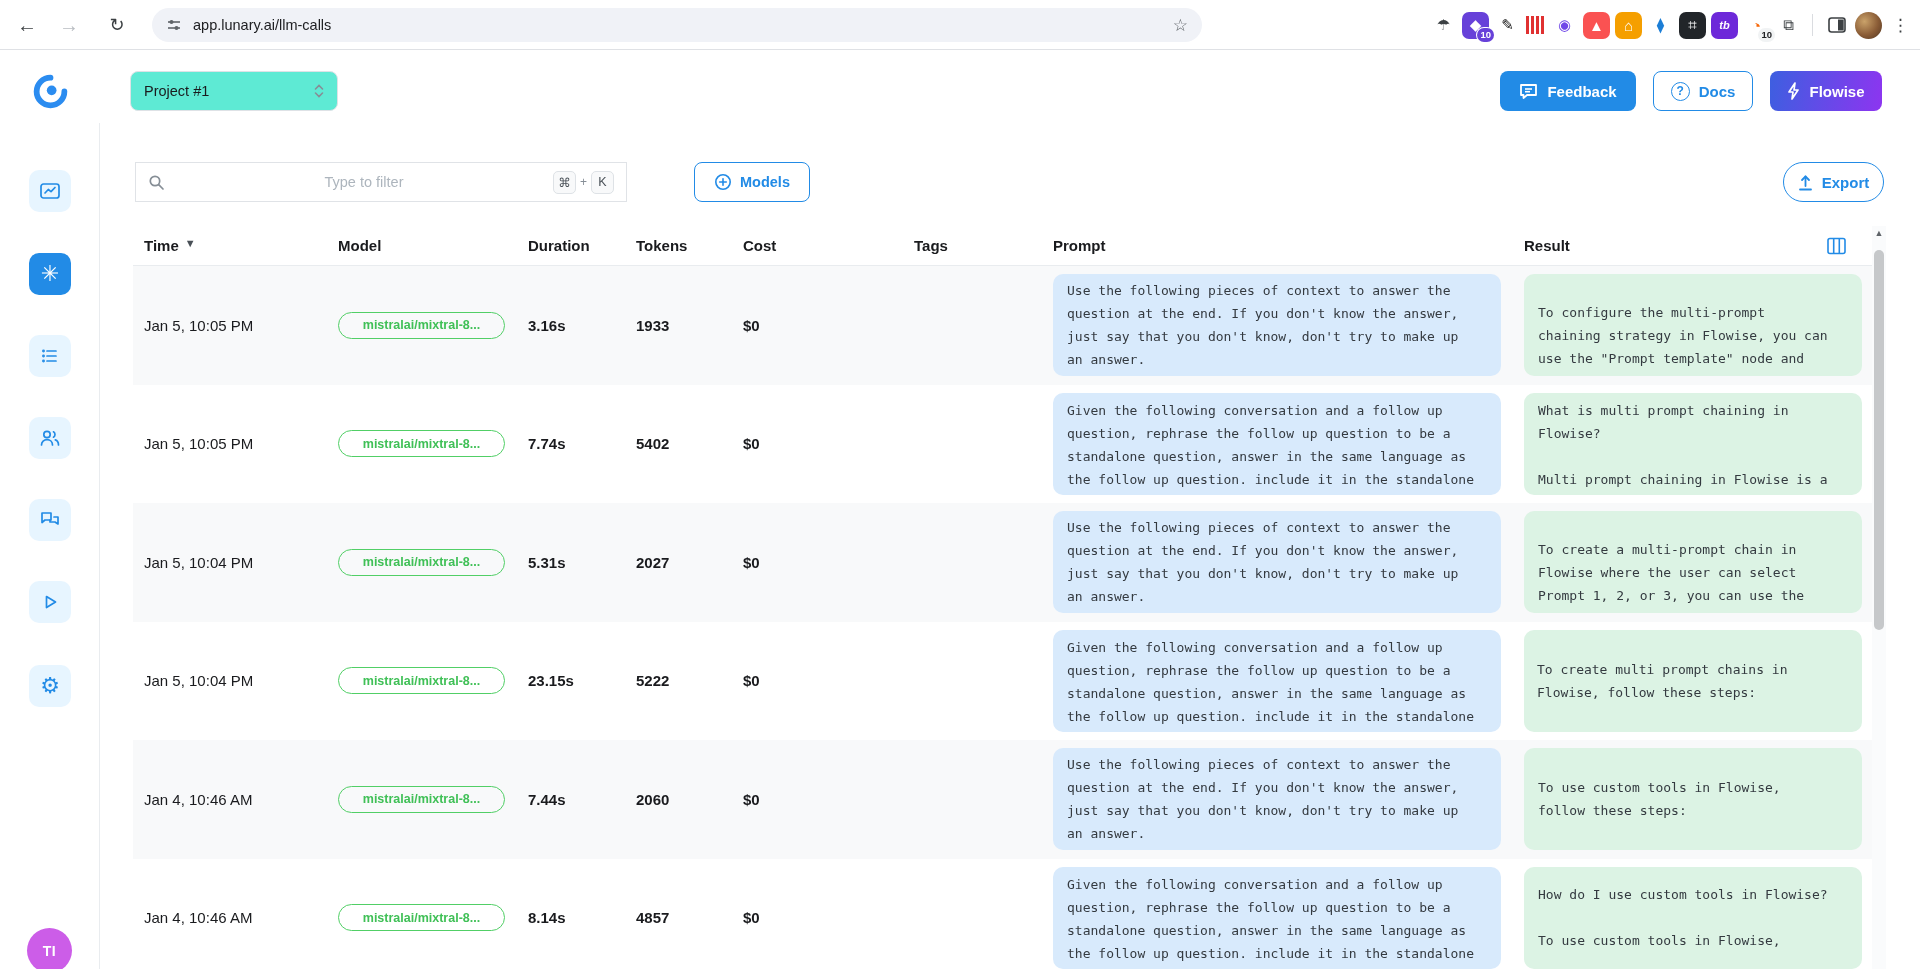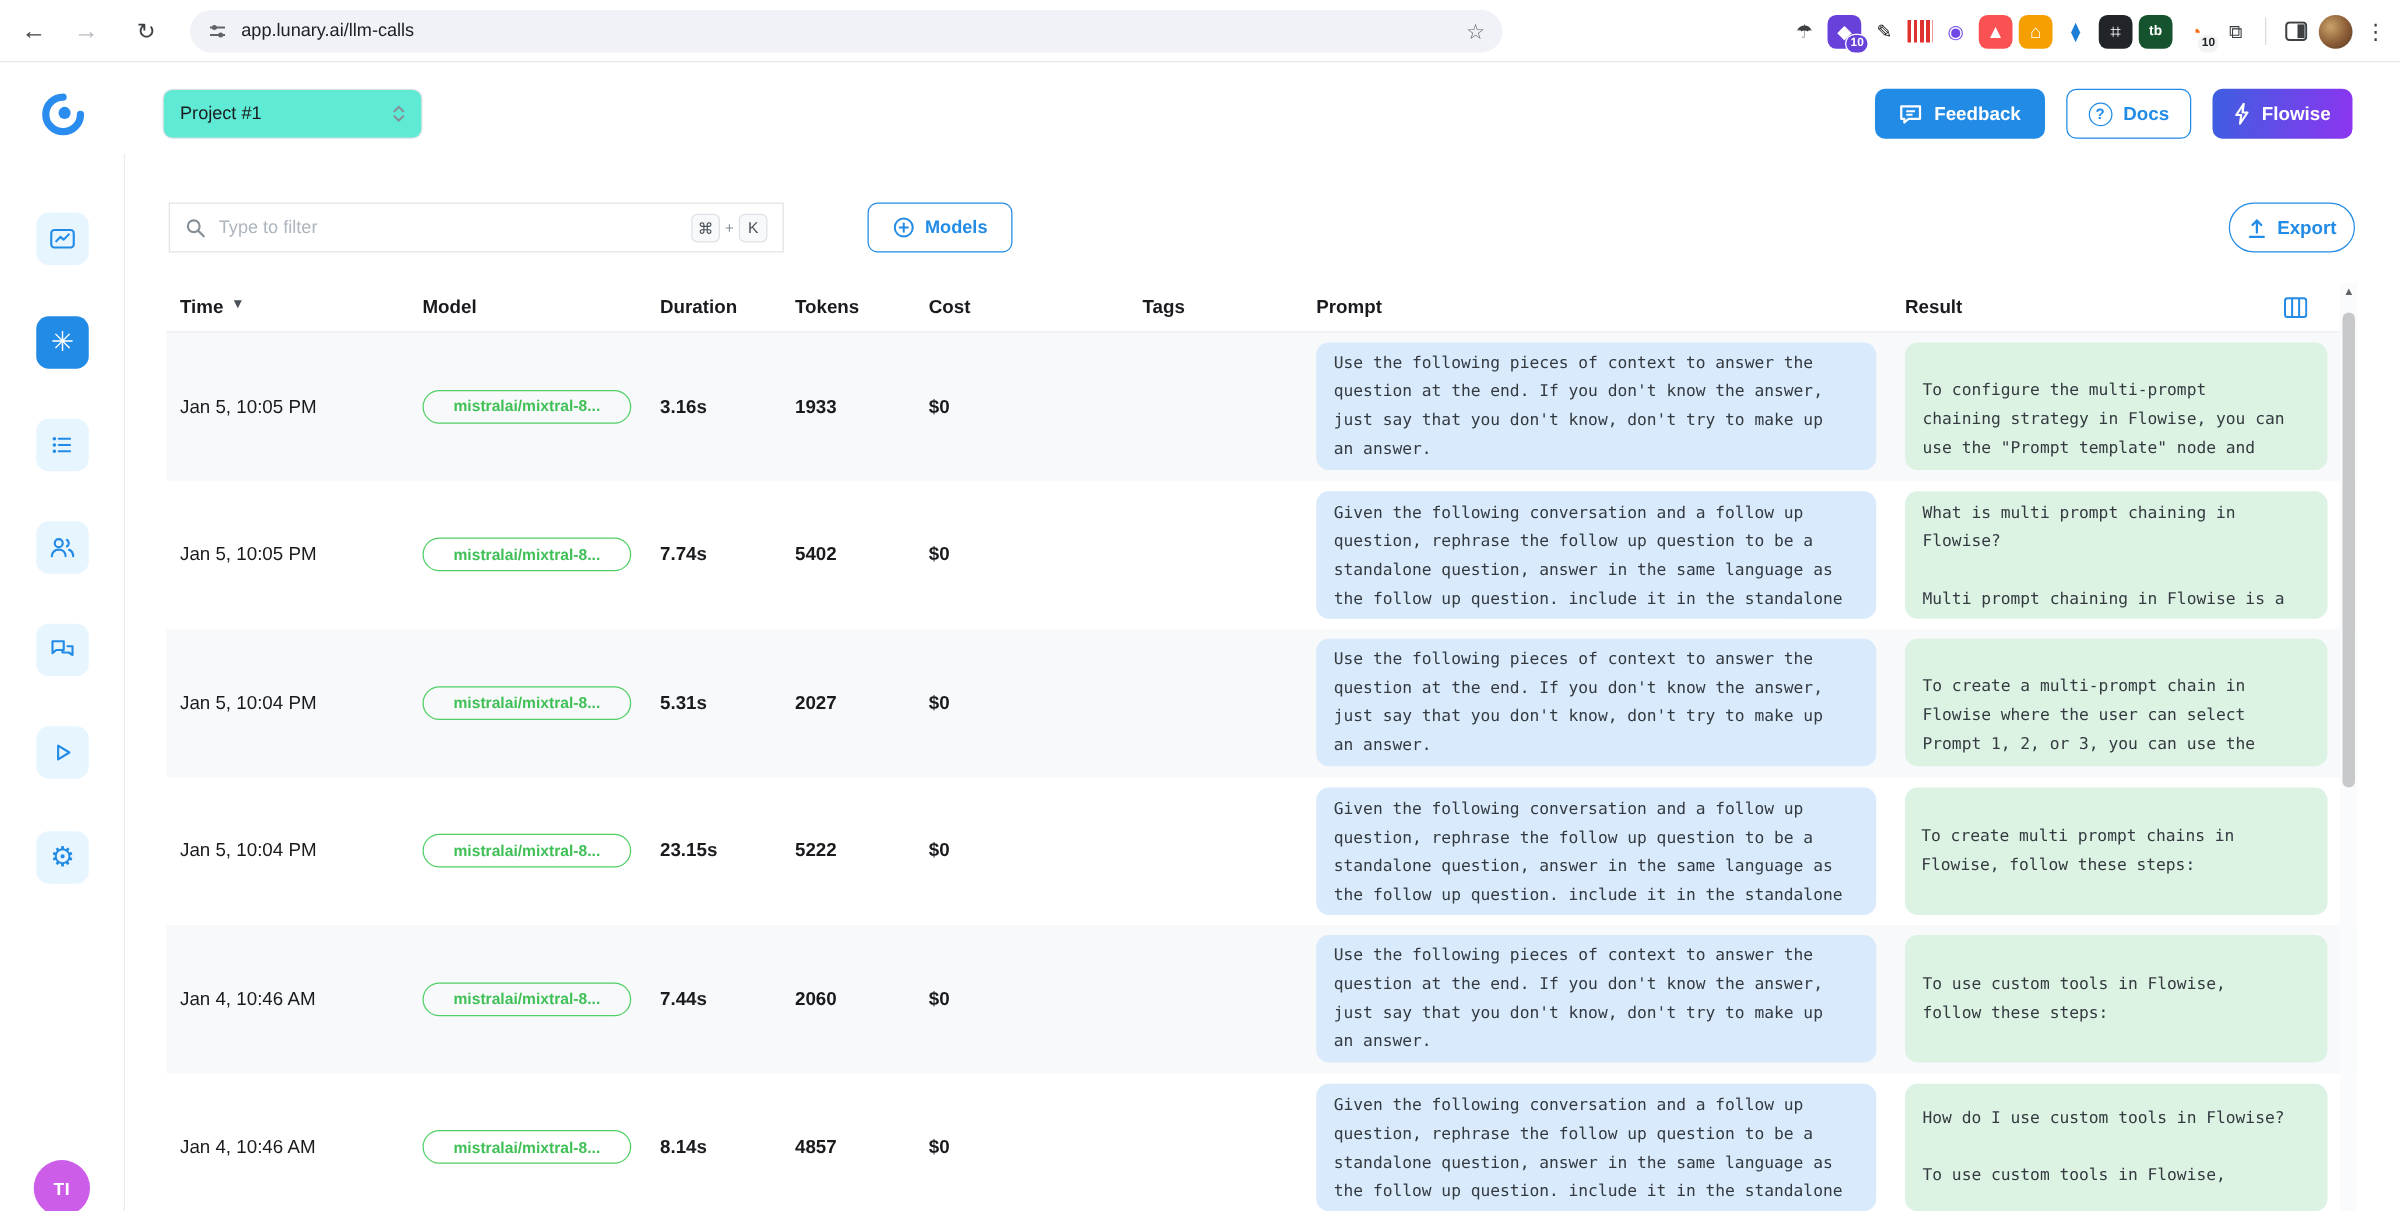--- a/index.html
+++ b/index.html
@@ -51,21 +51,21 @@
     background:#e7f5ff; color:#228be6; display:flex; align-items:center; justify-content:center; }
   .side-item.active { background:#228be6; color:#fff; }
   .side-item .uglyph { font-size:22px; line-height:1; }
   .side-avatar { position:absolute; left:27px; top:805px; width:45px; height:45px; border-radius:50%;
     background:#cc5de8; color:#fff; font-size:14px; font-weight:700; display:flex;
     align-items:center; justify-content:center; letter-spacing:.5px; }
 
   
   .main { position:absolute; left:100px; top:123px; right:0; bottom:0; background:#fff; }
   .search { position:absolute; left:35px; top:39px; width:492px; height:40px; background:#fff;
-    border:1px solid #e0e3e7; border-radius:0; display:flex; align-items:center; padding:0 12px; }
+    border:1px solid #e0e3e7; border-radius:0; display:flex; align-items:center; padding:0 12px;text-align:center; }
   .search .ph { color:#adb5bd; font-size:14.5px; margin-left:10px; flex:1; }
   .kbd { height:23px; min-width:23px; border:1px solid #dee2e6; background:#f8f9fa; border-radius:5px;
     font-size:12.5px; color:#495057; display:flex; align-items:center; justify-content:center; padding:0 4px; }
   .kbd-plus { color:#868e96; font-size:12px; margin:0 4px; }
   .btn-models { position:absolute; left:552px; top:39px; width:116px; height:40px; background:#fff;
     border:1px solid #228be6; border-radius:8px; color:#228be6; font-size:14.5px; font-weight:700;
     display:flex; align-items:center; justify-content:center; gap:8px;margin-left:42px; }
   .btn-export { position:absolute; right:36px; top:39px; width:101px; height:40px; background:#fff;
     border:1.5px solid #228be6; border-radius:20px; color:#228be6; font-size:15px; font-weight:700;
     display:flex; align-items:center; justify-content:center; gap:9px; }
@@ -134,21 +134,21 @@
       <span class="ext" style="order:101;color:#3c4043;font-size:17px">⋮</span>
     <span class="ext" style="order: 0; background: transparent; color: rgb(60, 64, 67);">☂</span>
         <span class="ext" style="order: 1; background: rgb(103, 65, 217); color: rgb(255, 255, 255);">◆<span class="ebadge" style="background: rgb(103, 65, 217); color: rgb(255, 255, 255);">10</span></span>
         <span class="ext" style="order: 2; background: transparent; color: rgb(17, 17, 17);">✎</span>
         <span class="ext ext-bars" style="order: 3; color: rgb(224, 49, 49);"></span>
         <span class="ext" style="order: 4; background: transparent; color: rgb(112, 72, 232);">◉</span>
         <span class="ext" style="order: 5; background: rgb(250, 82, 82); color: rgb(255, 255, 255);">▲</span>
         <span class="ext" style="order: 6; background: rgb(245, 159, 0); color: rgb(255, 255, 255);">⌂</span>
         <span class="ext" style="order: 7; background: transparent; color: rgb(28, 126, 214);">⧫</span>
         <span class="ext" style="order: 8; background: rgb(33, 37, 41); color: rgb(255, 255, 255);">⌗</span>
-        <span class="ext" style="order: 9; background: #14532d; color: rgb(255, 255, 255); font-size: 11px; font-weight: 700;">tb</span>
+        <span class="ext" style="order: 9; background: #6d28d9; color: rgb(255, 255, 255); font-size: 11px; font-weight: 700; font-style: italic;">tb</span>
         <span class="ext" style="order: 10; background: transparent; color: rgb(247, 103, 7);">◔<span class="ebadge" style="background: rgb(241, 243, 244); color: rgb(32, 33, 36);">10</span></span>
         <span class="ext" style="order: 11; background: transparent; color: rgb(60, 64, 67);">⧉</span>
       </div>
   </div>
 
   <div class="appheader">
     <div class="logo">
       <svg width="37" height="37" viewBox="0 0 32 32">
           <path d="M16 4 a12 12 0 1 0 12 12" stroke="#2b8cf0" stroke-width="5" fill="none" stroke-linecap="round"></path>
           <circle cx="17" cy="15" r="4.2" fill="#2b8cf0"></circle>

